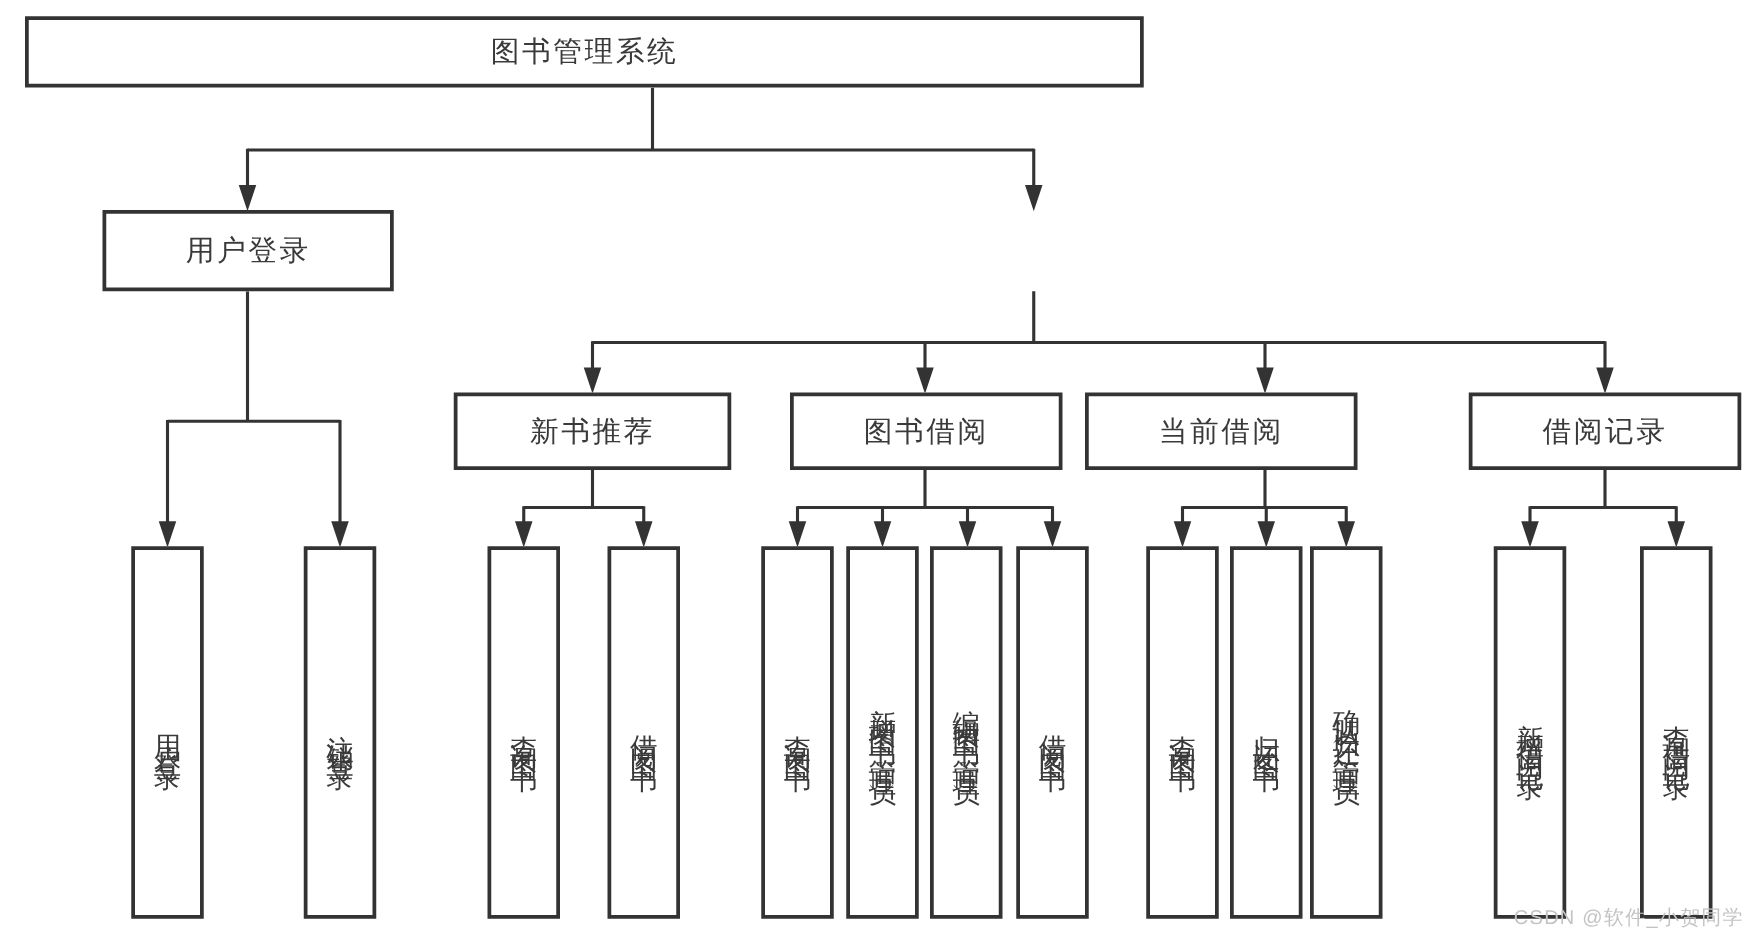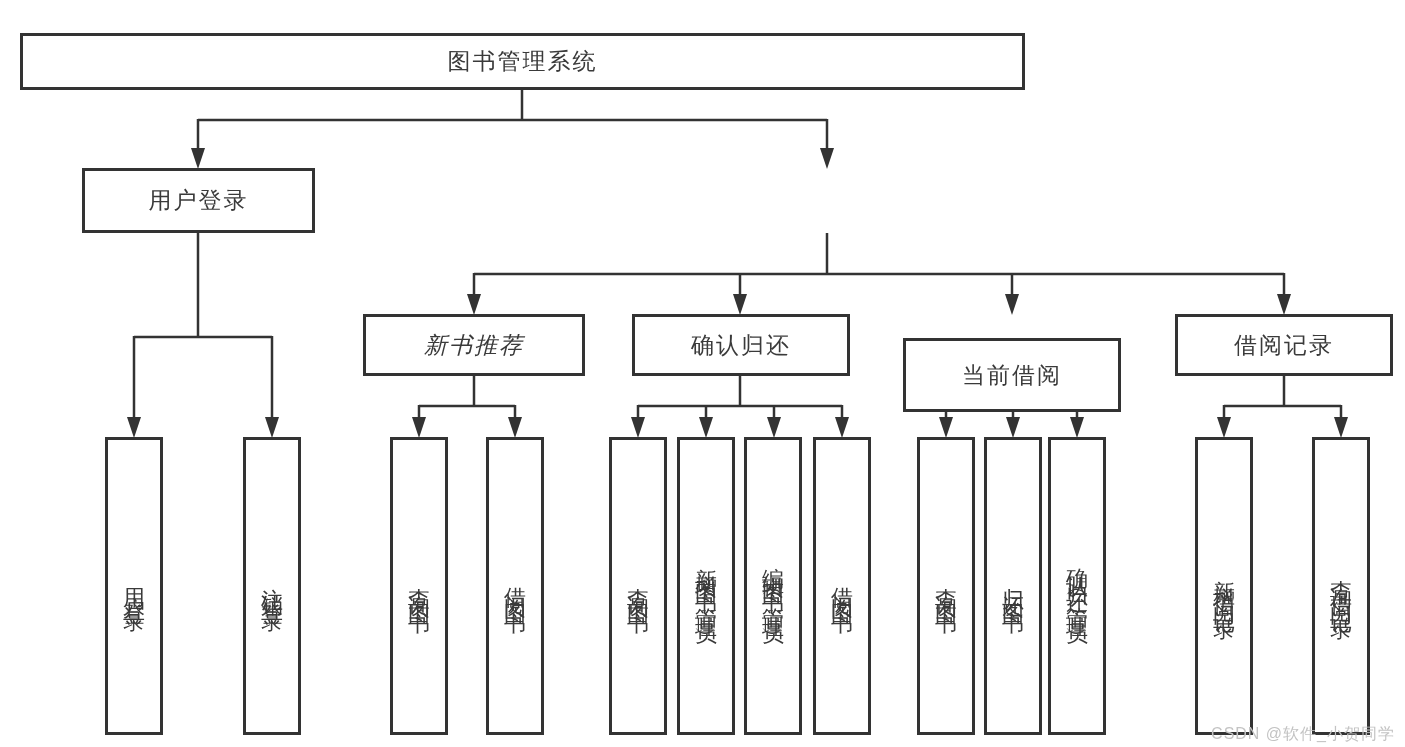--- a/index.html
+++ b/index.html
@@ -34,28 +34,28 @@
   }
   .hnode { font-size: 23px; letter-spacing: 2px; }
   .vnode { font-size: 22px; }
   .vnode .vtext {
     writing-mode: vertical-rl;
     letter-spacing: 8px;
     line-height: 1;
     white-space: nowrap;
   }
   
-  .n-root { left: 20px;  top: 13px;  width: 1005px; height: 57px; margin-top: 20px; }
+  .n-root { left: 20px;  top: 13px;  width: 895px; height: 57px; }
   
   .n-l2a  { left: 82px;  top: 168px; width: 233px; height: 65px; }
   .n-l2b  { left: 711px; top: 168px; width: 233px; height: 65px; }
   
-  .n-l3a  { left: 363px;  top: 314px; width: 222px; height: 62px; font-style: italic; }
+  .n-l3a  { left: 363px;  top: 314px; width: 222px; height: 62px; }
   .n-l3b  { left: 632px;  top: 314px; width: 218px; height: 62px; }
-  .n-l3c  { left: 903px;  top: 314px; width: 218px; height: 74px; margin-top: 24px; }
+  .n-l3c  { left: 868px;  top: 314px; width: 218px; height: 62px; }
   .n-l3d  { left: 1175px; top: 314px; width: 218px; height: 62px; }
   
   .leaf   { top: 437px; width: 58px; height: 298px; }
   .n-a1 { left: 105px; }  .n-a2 { left: 243px; }
   .n-b1 { left: 390px; }  .n-b2 { left: 486px; }
   .n-c1 { left: 609px; }  .n-c2 { left: 677px; }
   .n-c3 { left: 744px; }  .n-c4 { left: 813px; }
   .n-d1 { left: 917px; }  .n-d2 { left: 984px; }  .n-d3 { left: 1048px; }
   .n-e1 { left: 1195px; } .n-e2 { left: 1312px; }
   #watermark {
@@ -151,21 +151,21 @@
   </div>
 
   <div class="node hnode n-l2a">
     <span>用户登录</span>
   </div>
 
   <div class="node hnode n-l3a">
     <span>新书推荐</span>
   </div>
   <div class="node hnode n-l3b">
-    <span>确认归还</span>
+    <span>图书借阅</span>
   </div>
   <div class="node hnode n-l3c">
     <span>当前借阅</span>
   </div>
   <div class="node hnode n-l3d">
     <span>借阅记录</span>
   </div>
 
   <div class="node vnode leaf n-a1">
     <span class="vtext">用户登录</span>

